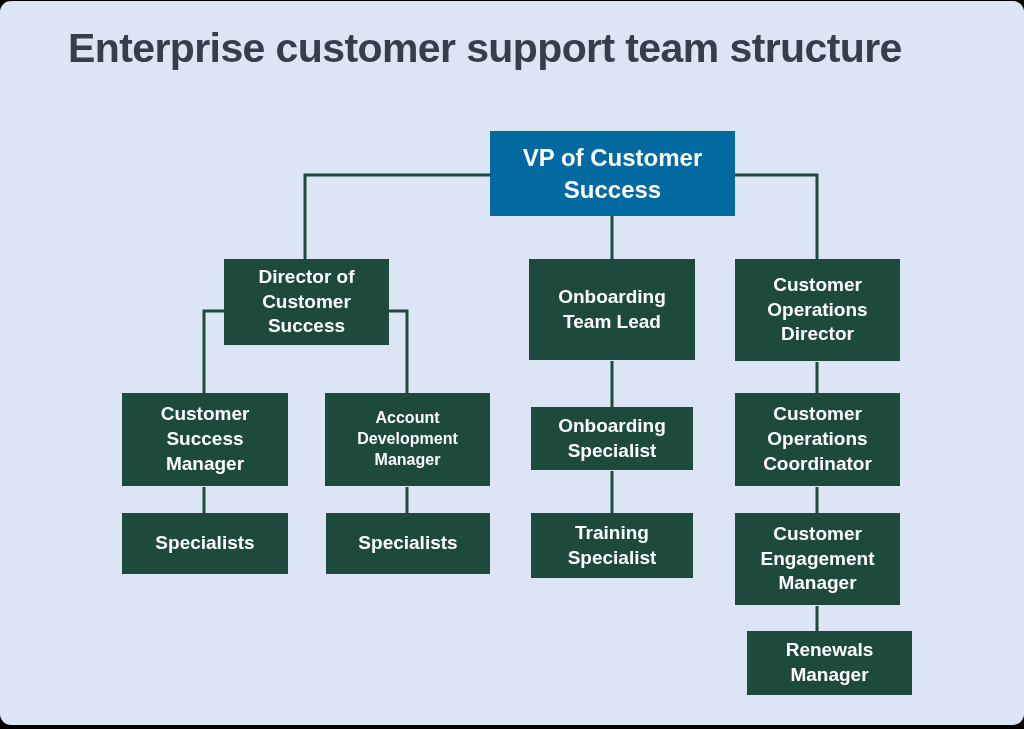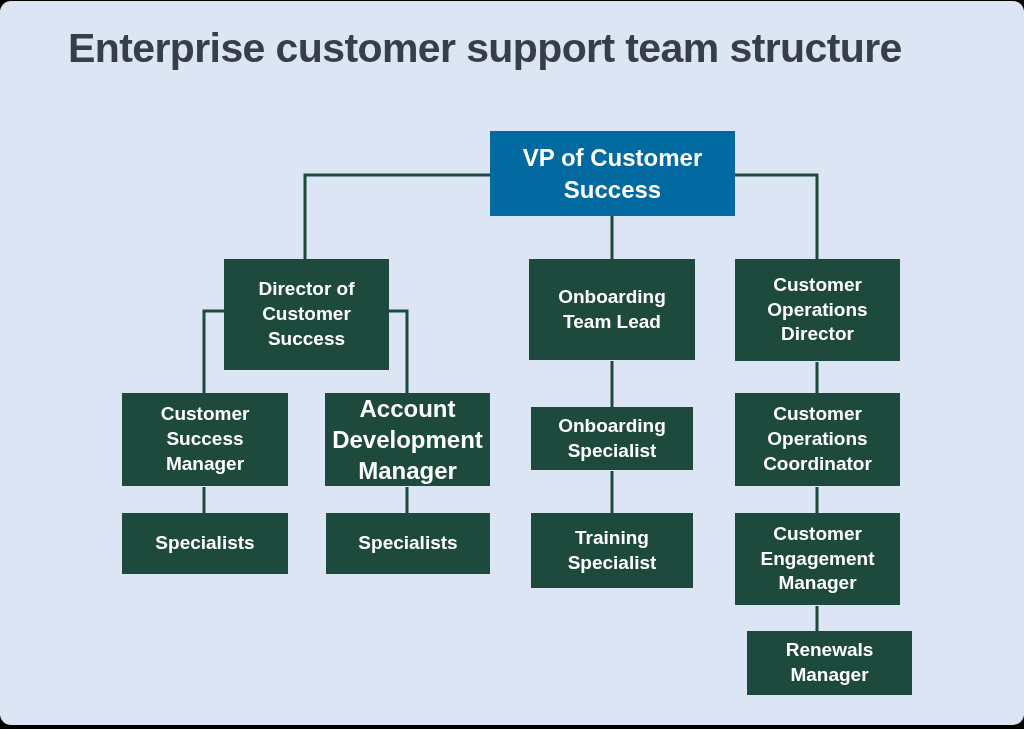--- a/index.html
+++ b/index.html
@@ -61,39 +61,39 @@
         <polyline points="612,470 612,513" fill="none" stroke="#1d4a3d" stroke-width="3"></polyline>
         <polyline points="204,486 204,513" fill="none" stroke="#1d4a3d" stroke-width="3"></polyline>
         <polyline points="407,486 407,513" fill="none" stroke="#1d4a3d" stroke-width="3"></polyline>
         <polyline points="817,361 817,393" fill="none" stroke="#1d4a3d" stroke-width="3"></polyline>
         <polyline points="817,486 817,513" fill="none" stroke="#1d4a3d" stroke-width="3"></polyline>
         <polyline points="817,605 817,631" fill="none" stroke="#1d4a3d" stroke-width="3"></polyline>
       </svg>
     <div id="nodes">
         <div class="node" style="left: 490px; top: 130px; width: 245px; height: 85px; font-size: 24px; background: #0369a1; color: rgb(255, 255, 255);">VP of Customer
 Success</div>
-        <div class="node" style="left: 224px; top: 258px; width: 165px; height: 111px; font-size: 19px; background: rgb(29, 74, 61); color: rgb(255, 255, 255);">Director of
+        <div class="node" style="left: 224px; top: 258px; width: 165px; height: 86px; font-size: 19px; background: rgb(29, 74, 61); color: rgb(255, 255, 255);">Director of
 Customer
 Success</div>
         <div class="node" style="left: 529px; top: 258px; width: 166px; height: 101px; font-size: 19px; background: rgb(29, 74, 61); color: rgb(255, 255, 255);">Onboarding
 Team Lead</div>
         <div class="node" style="left: 735px; top: 258px; width: 165px; height: 102px; font-size: 19px; background: rgb(29, 74, 61); color: rgb(255, 255, 255);">Customer
 Operations
 Director</div>
         <div class="node" style="left: 122px; top: 392px; width: 166px; height: 93px; font-size: 19px; background: rgb(29, 74, 61); color: rgb(255, 255, 255);">Customer
 Success
 Manager</div>
-        <div class="node" style="left: 325px; top: 392px; width: 165px; height: 93px; font-size: 24px; background: rgb(29, 74, 61); color: rgb(255, 255, 255);">Account
+        <div class="node" style="left: 325px; top: 392px; width: 165px; height: 93px; font-size: 16px; background: rgb(29, 74, 61); color: rgb(255, 255, 255);">Account
 Development
 Manager</div>
         <div class="node" style="left: 122px; top: 512px; width: 166px; height: 61px; font-size: 19px; background: rgb(29, 74, 61); color: rgb(255, 255, 255);">Specialists</div>
         <div class="node" style="left: 326px; top: 512px; width: 164px; height: 61px; font-size: 19px; background: rgb(29, 74, 61); color: rgb(255, 255, 255);">Specialists</div>
         <div class="node" style="left: 531px; top: 406px; width: 162px; height: 63px; font-size: 19px; background: rgb(29, 74, 61); color: rgb(255, 255, 255);">Onboarding
 Specialist</div>
-        <div class="node" style="left: 531px; top: 512px; width: 162px; height: 75px; font-size: 19px; background: rgb(29, 74, 61); color: rgb(255, 255, 255);">Training
+        <div class="node" style="left: 531px; top: 512px; width: 162px; height: 65px; font-size: 19px; background: rgb(29, 74, 61); color: rgb(255, 255, 255);">Training
 Specialist</div>
         <div class="node" style="left: 735px; top: 392px; width: 165px; height: 93px; font-size: 19px; background: rgb(29, 74, 61); color: rgb(255, 255, 255);">Customer
 Operations
 Coordinator</div>
         <div class="node" style="left: 735px; top: 512px; width: 165px; height: 92px; font-size: 19px; background: rgb(29, 74, 61); color: rgb(255, 255, 255);">Customer
 Engagement
 Manager</div>
         <div class="node" style="left: 747px; top: 630px; width: 165px; height: 64px; font-size: 19px; background: rgb(29, 74, 61); color: rgb(255, 255, 255);">Renewals
 Manager</div>
       </div>

